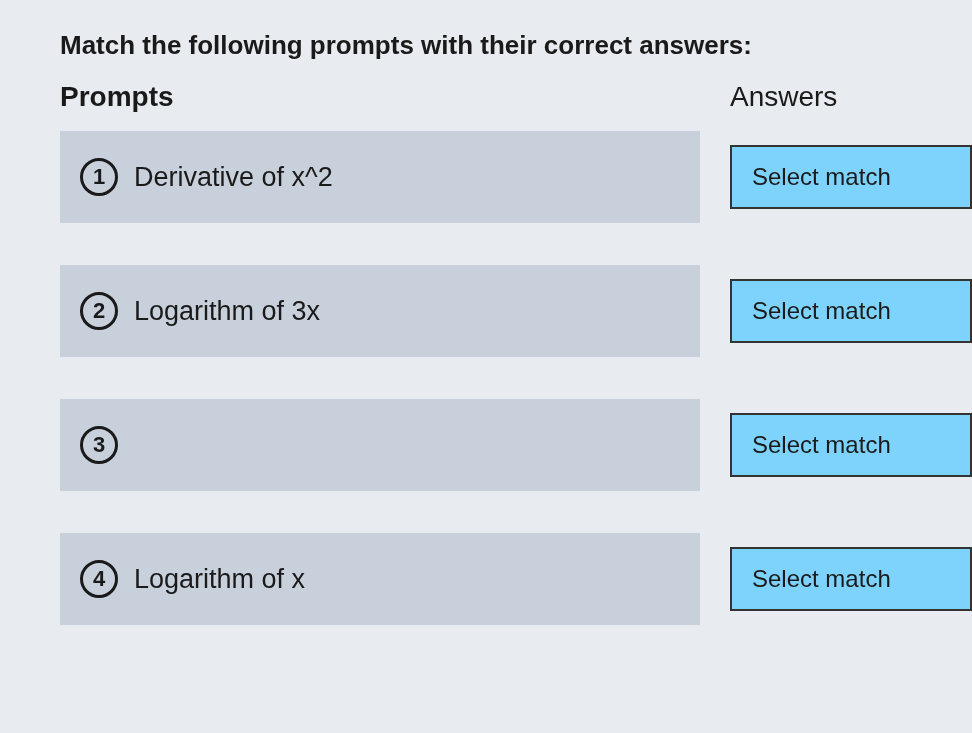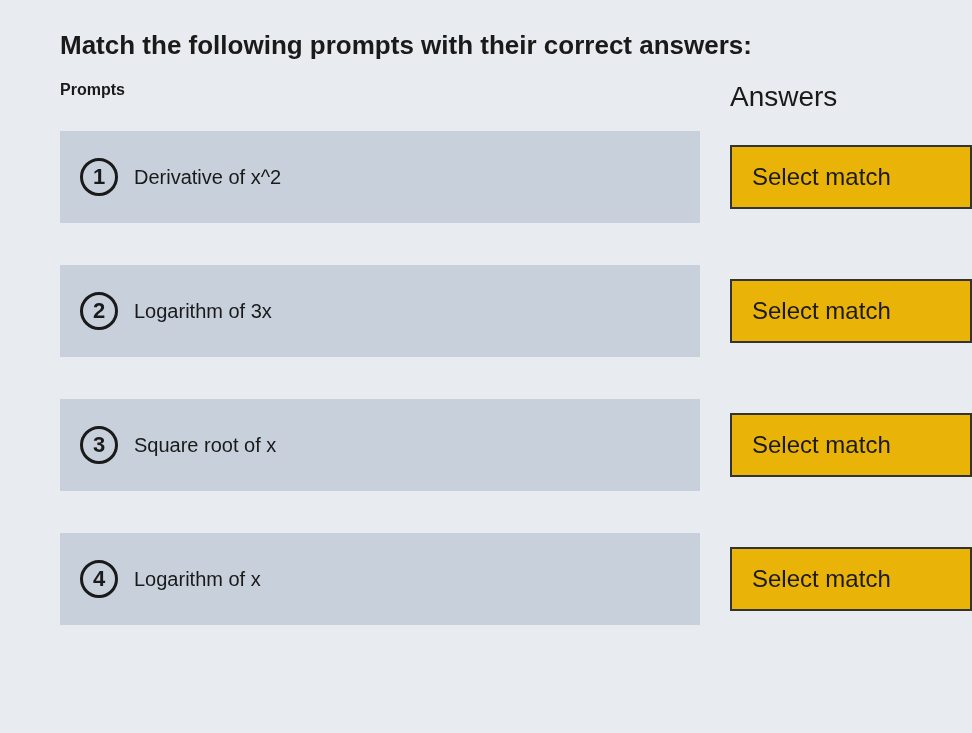--- a/index.html
+++ b/index.html
@@ -20,21 +20,21 @@
       font-weight: 600;
       color: #1a1a1a;
       margin-bottom: 20px;
     }
     .headers {
       display: flex;
       margin-bottom: 18px;
     }
     .header-prompts {
       width: 640px;
-      font-size: 16px;
+      font-size: 28px;
       font-weight: 700;
       color: #1a1a1a;
     }
     .header-answers {
       font-size: 28px;
       font-weight: 400;
       color: #1a1a1a;
       padding-left: 30px;
     }
     .rows {
@@ -63,29 +63,29 @@
       align-items: center;
       justify-content: center;
       font-size: 22px;
       font-weight: 700;
       color: #1a1a1a;
       margin-right: 16px;
       flex-shrink: 0;
       background: transparent;
     }
     .prompt-text {
-      font-size: 20px;
+      font-size: 27px;
       color: #1a1a1a;
       font-weight: 400;
     }
     .answer-box {
       margin-left: 30px;
       height: 64px;
       border: 2px solid #333;
-      background: #eab308;
+      background: #7dd3fc;
       display: flex;
       align-items: center;
       padding: 0 20px;
       font-size: 24px;
       color: #1a1a1a;
       cursor: pointer;
       flex: 1;
       min-width: 200px;
     }
   </style>
@@ -113,21 +113,20 @@
     <div class="prompt-box">
       <div class="number-circle">2</div>
       <div class="prompt-text">Logarithm of 3x</div>
     </div>
     <div class="answer-box">Select match</div>
   </div>
 
   <div class="row">
     <div class="prompt-box">
       <div class="number-circle">3</div>
-      <div class="prompt-text">Square root of x</div>
     </div>
     <div class="answer-box">Select match</div>
   </div>
 
   <div class="row">
     <div class="prompt-box">
       <div class="number-circle">4</div>
       <div class="prompt-text">Logarithm of x</div>
     </div>
     <div class="answer-box">Select match</div>

